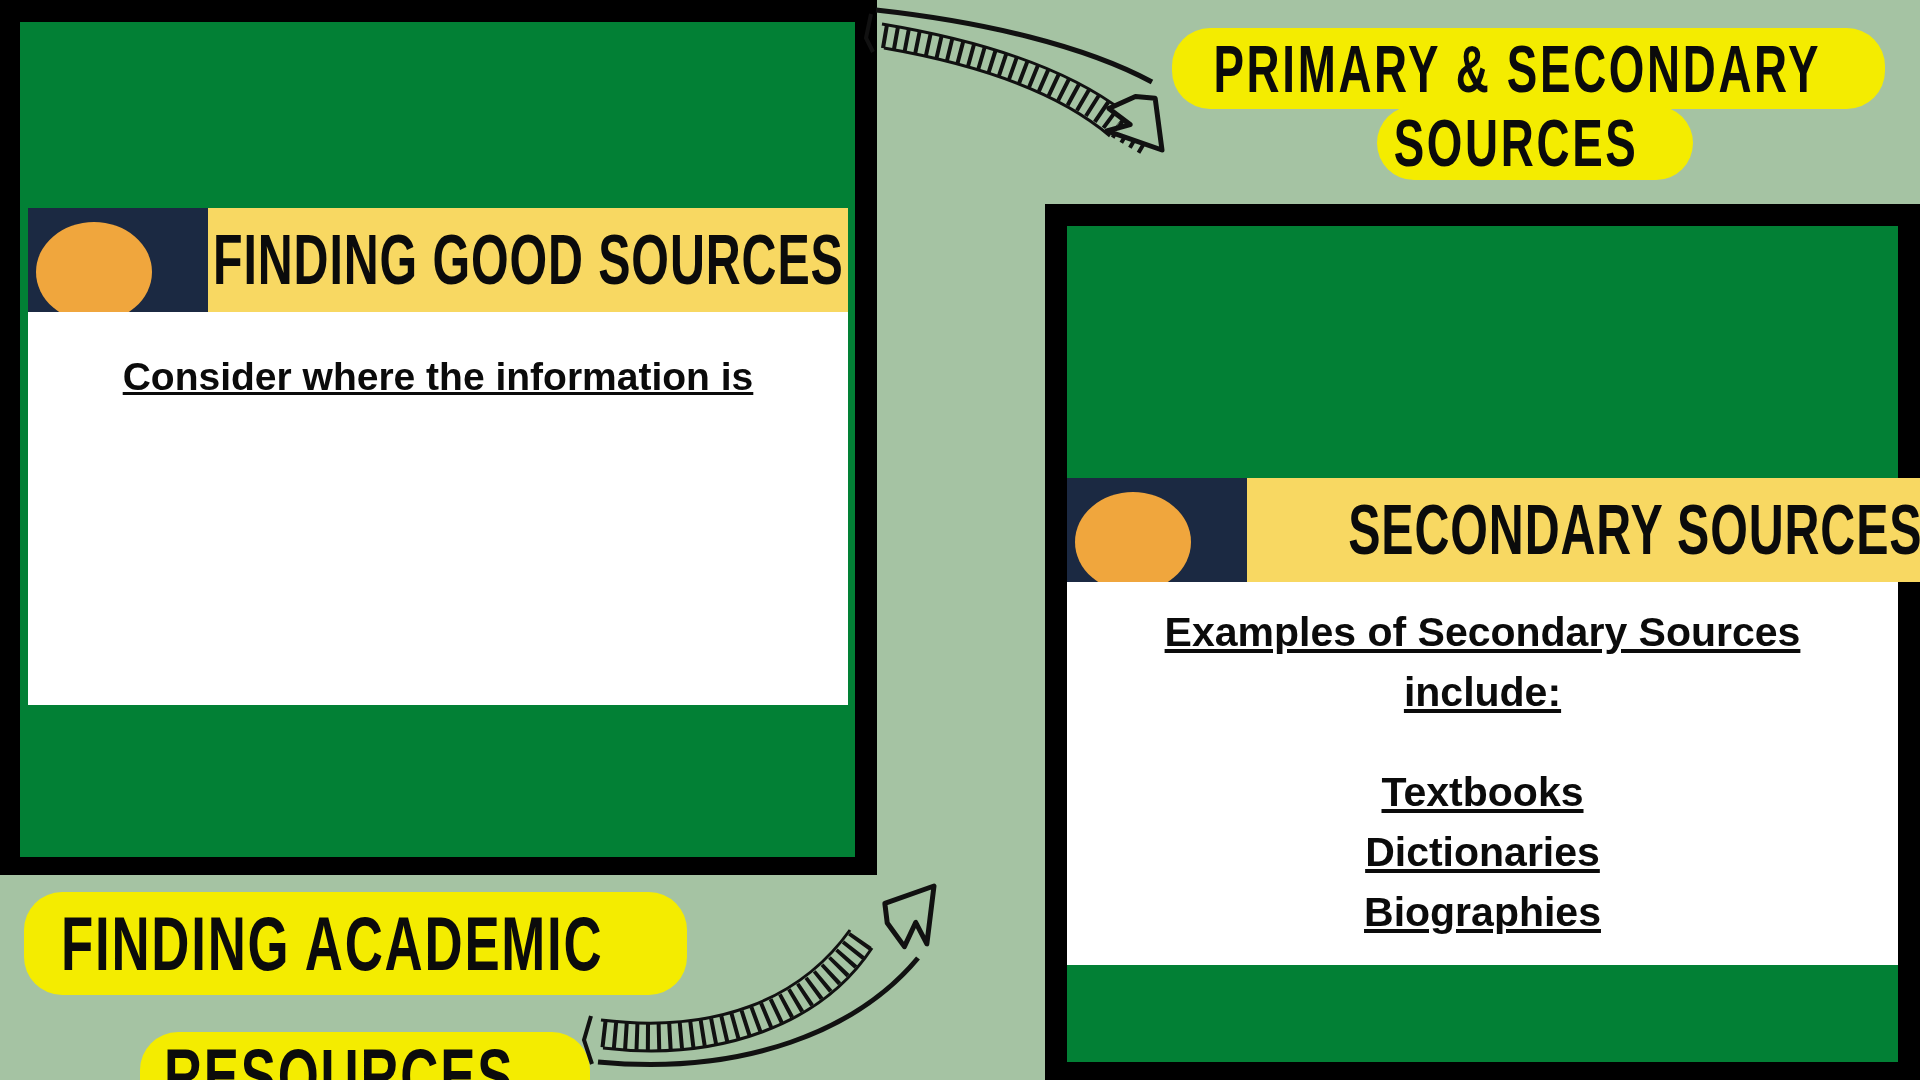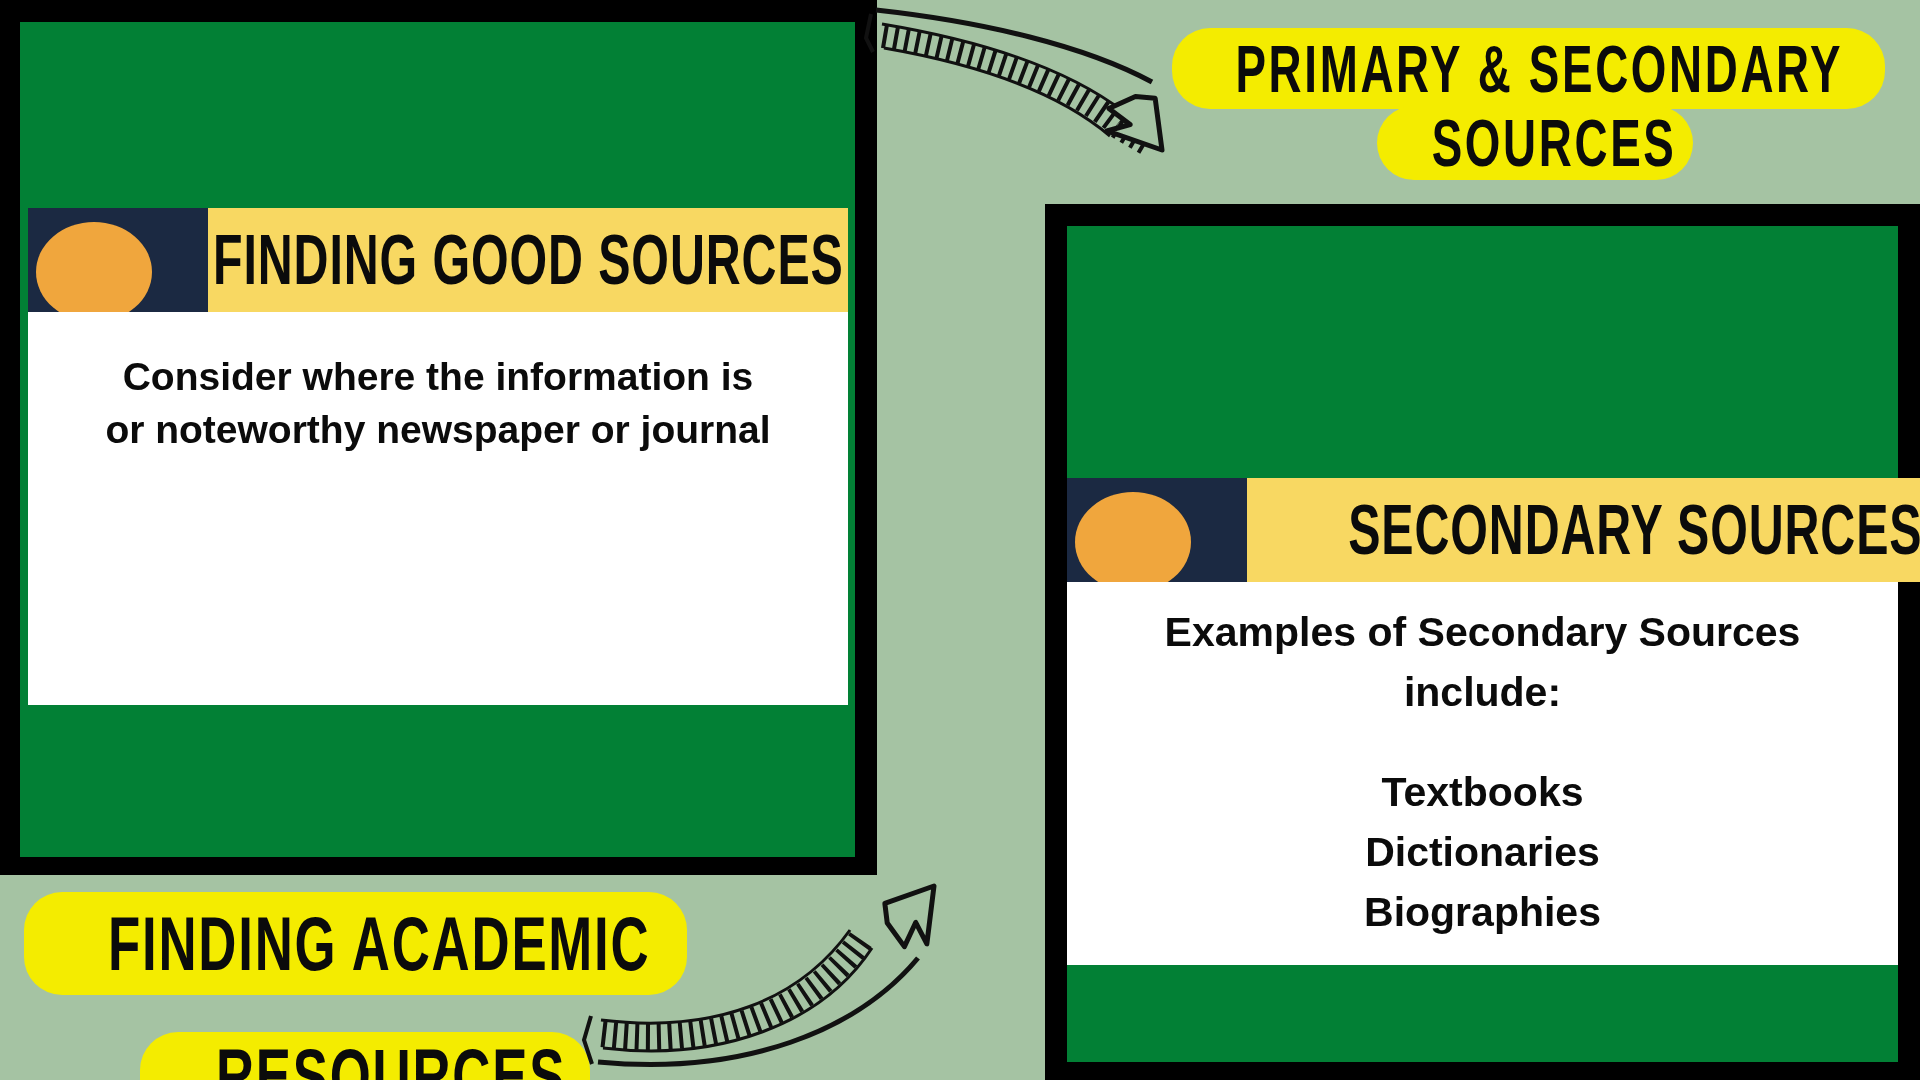--- a/index.html
+++ b/index.html
@@ -25,29 +25,29 @@
     background:var(--circle-orange);
   }
   .banner .strip{flex:1;background:var(--banner-yellow);display:flex;align-items:center;justify-content:center;overflow:hidden;}
   
   .display{
     font-weight:bold;color:var(--text-black);white-space:nowrap;
     display:inline-block;transform:scale(0.88,1.28);letter-spacing:1px;
   }
   .banner-title{font-size:55px;}
   
-  .whitebox{background:var(--box-white);color:var(--text-black);text-align:center;}
+  .whitebox{background:var(--box-white);color:var(--text-black);text-align:center;text-decoration:underline;}
   .whitebox .line{font-weight:bold;}
   .leftbox{padding-top:38px;}
   .leftbox .line{font-size:39px;line-height:53px;}
   .rightbox{padding-top:20px;}
   .rightbox .line{font-size:41px;line-height:60px;}
   .rightbox .examples{margin-top:40px;}
   
-  .hl{background:var(--label-yellow);border-radius:38px;display:flex;align-items:center;justify-content:flex-end;overflow:hidden;}
+  .hl{background:var(--label-yellow);border-radius:38px;display:flex;align-items:center;justify-content:flex-start;overflow:hidden;}
   .hl-top .display{font-size:52px;letter-spacing:3px;}
   .hl-bottom .display{font-size:60px;letter-spacing:2px;}
   svg{display:block;}
   .arrow-stroke{fill:none;stroke:var(--arrow-black);stroke-linecap:butt;}
   .arrow-head{fill:var(--bg-sage);stroke:var(--arrow-black);stroke-width:5;stroke-linejoin:round;}
 </style>
 </head>
 <body>
 
 <div class="canvas">
@@ -59,21 +59,20 @@
     <div class="navy">
       <div class="dot"></div>
     </div>
     <div class="strip">
       <span class="display banner-title">FINDING GOOD SOURCES</span>
     </div>
   </div>
 
   <div class="abs whitebox leftbox" style="left:28px;top:312px;width:820px;height:355px;">
     <div class="line">Consider where the information is</div>
-    <div class="line">or noteworthy newspaper or journal</div>
   </div>
 
   <div class="abs frame" style="left:1045px;top:204px;width:875px;height:876px;"></div>
   <div class="abs card-bg" style="left:1067px;top:226px;width:831px;height:836px;"></div>
 
   <div class="abs banner" style="left:1067px;top:478px;width:957px;height:104px;">
     <div class="navy">
       <div class="dot"></div>
     </div>
     <div class="strip">

